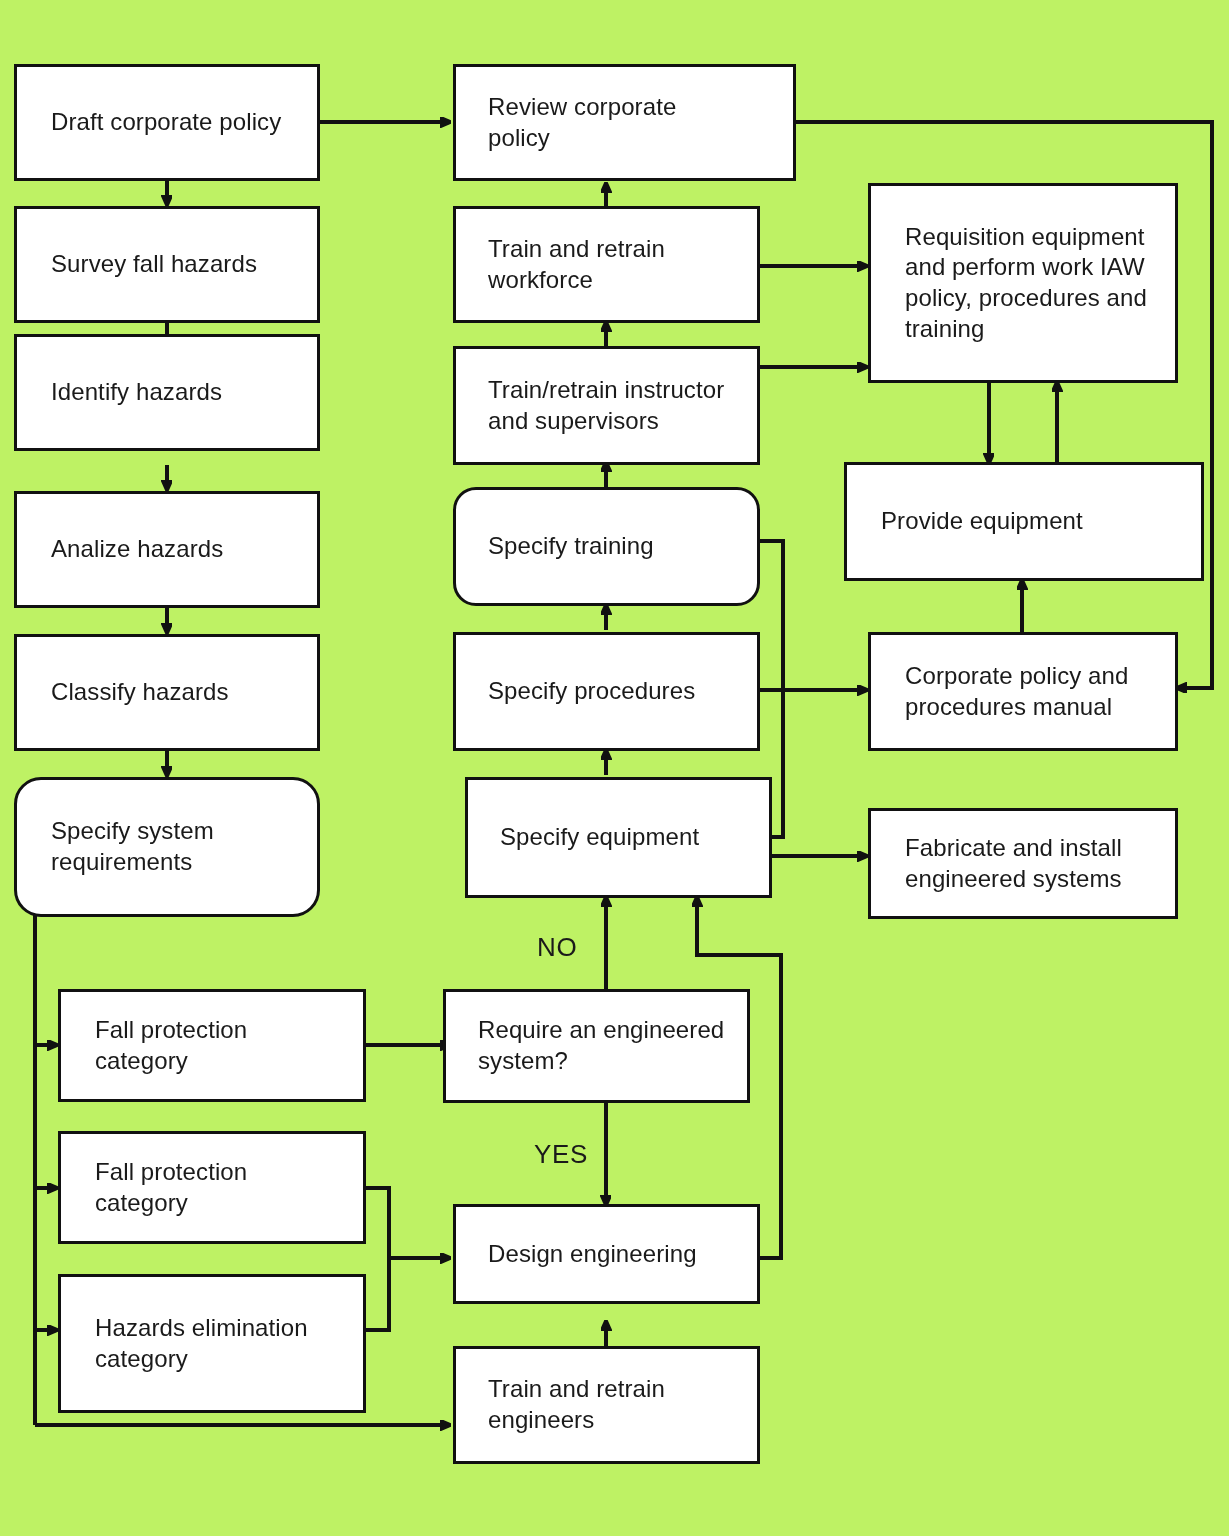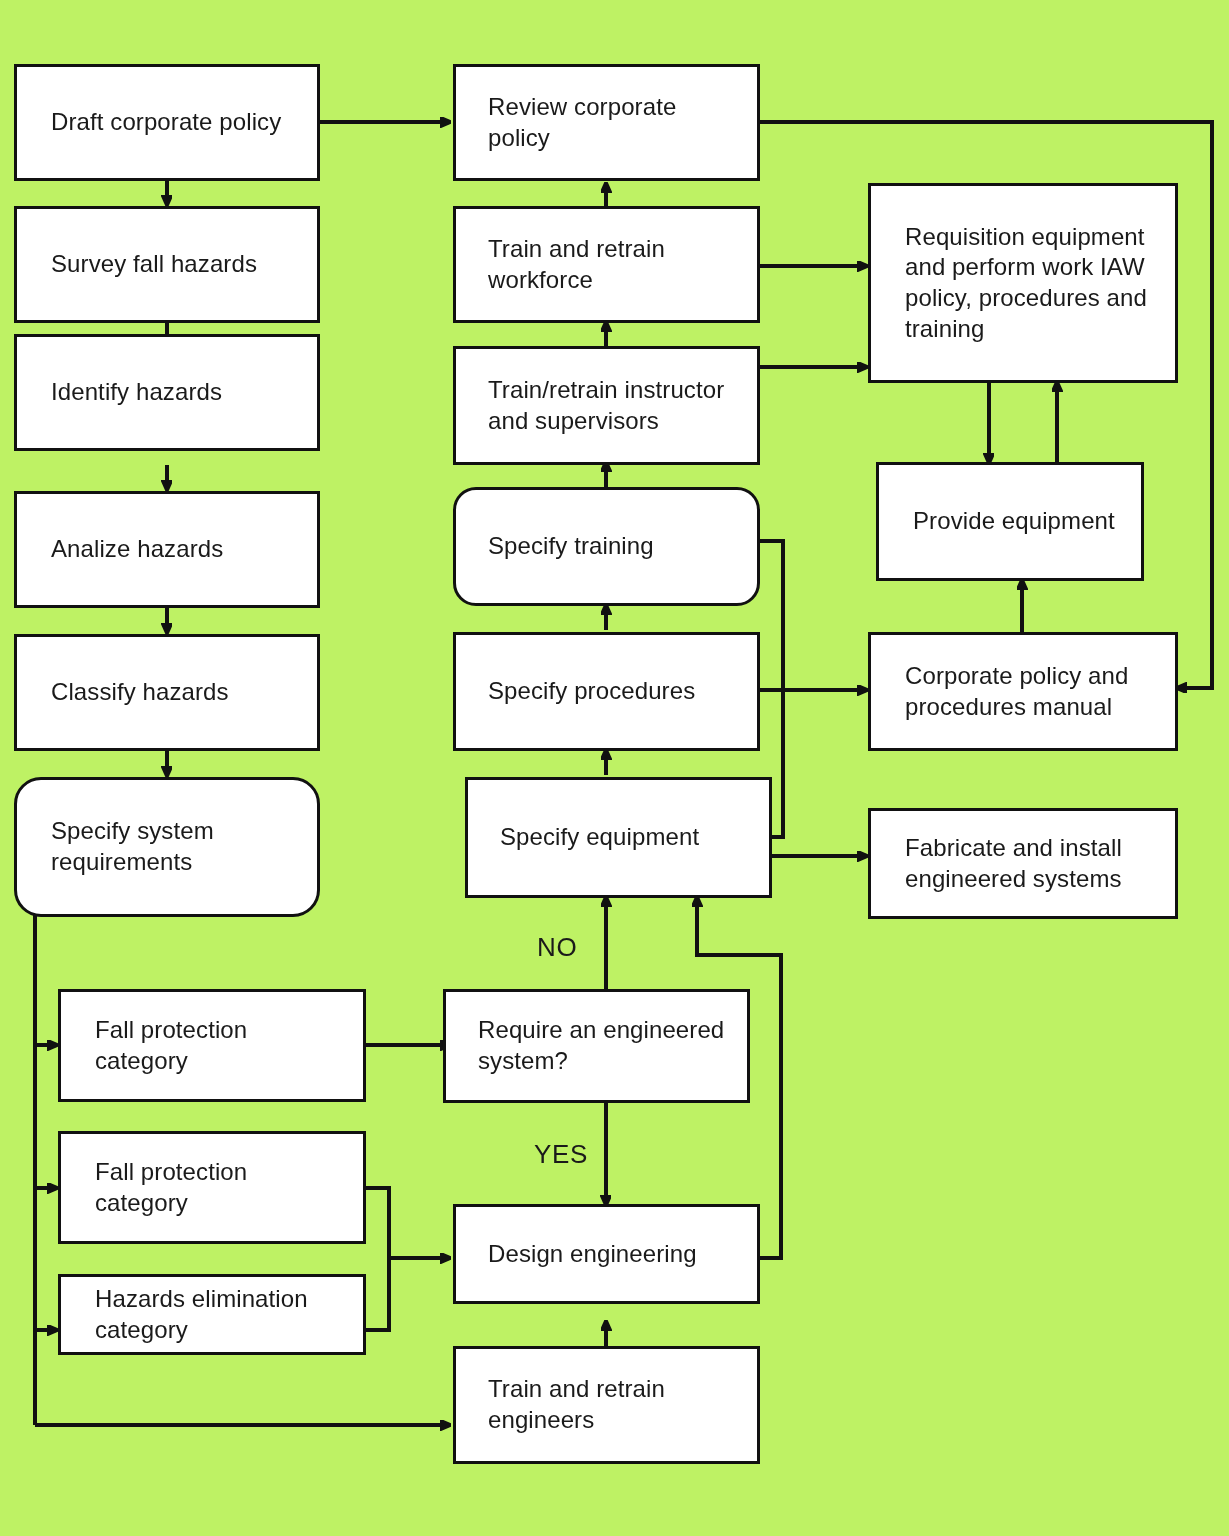--- a/index.html
+++ b/index.html
@@ -89,21 +89,21 @@
   <div class="node" style="left:14px;top:491px;width:306px;height:117px;">
     <span class="lbl">Analize hazards</span>
   </div>
   <div class="node" style="left:14px;top:634px;width:306px;height:117px;">
     <span class="lbl">Classify hazards</span>
   </div>
   <div class="node" style="left:14px;top:777px;width:306px;height:140px;border-radius:27px;">
     <span class="lbl">Specify system<br>requirements</span>
   </div>
 
-  <div class="node center" style="left:453px;top:64px;width:307px;height:117px;">
+  <div class="node center" style="left:453px;top:64px;width:343px;height:117px;">
     <span class="lbl">Review corporate<br>policy</span>
   </div>
   <div class="node center" style="left:453px;top:206px;width:307px;height:117px;">
     <span class="lbl">Train and retrain<br>workforce</span>
   </div>
   <div class="node center" style="left:453px;top:346px;width:307px;height:119px;">
     <span class="lbl">Train/retrain instructor<br>and supervisors</span>
   </div>
   <div class="node center" style="left:453px;top:487px;width:307px;height:119px;border-radius:23px;">
     <span class="lbl">Specify training</span>
@@ -111,37 +111,37 @@
   <div class="node center" style="left:453px;top:632px;width:307px;height:119px;">
     <span class="lbl">Specify procedures</span>
   </div>
   <div class="node center" style="left:453px;top:777px;width:307px;height:121px;margin-left:12px;">
     <span class="lbl">Specify equipment</span>
   </div>
 
   <div class="node" style="left:868px;top:183px;width:310px;height:200px;">
     <span class="lbl">Requisition equipment<br>and perform work IAW<br>policy, procedures and<br>training</span>
   </div>
-  <div class="node" style="left:876px;top:462px;width:268px;height:119px;">
+  <div class="node" style="left:844px;top:462px;width:360px;height:119px;">
     <span class="lbl">Provide equipment</span>
   </div>
   <div class="node" style="left:868px;top:632px;width:310px;height:119px;">
     <span class="lbl">Corporate policy and<br>procedures manual</span>
   </div>
   <div class="node" style="left:868px;top:808px;width:310px;height:111px;">
     <span class="lbl">Fabricate and install<br>engineered systems</span>
   </div>
 
   <div class="node" style="left:58px;top:989px;width:308px;height:113px;">
     <span class="lbl">Fall protection<br>category</span>
   </div>
   <div class="node" style="left:58px;top:1131px;width:308px;height:113px;">
     <span class="lbl">Fall protection<br>category</span>
   </div>
-  <div class="node" style="left:58px;top:1274px;width:308px;height:81px;">
+  <div class="node" style="left:58px;top:1274px;width:308px;height:139px;">
     <span class="lbl">Hazards elimination<br>category</span>
   </div>
 
   <div class="node center" style="left:443px;top:989px;width:307px;height:114px;">
     <span class="lbl">Require an engineered<br>system?</span>
   </div>
   <div class="node center" style="left:453px;top:1204px;width:307px;height:100px;">
     <span class="lbl">Design engineering</span>
   </div>
   <div class="node center" style="left:453px;top:1346px;width:307px;height:118px;">

